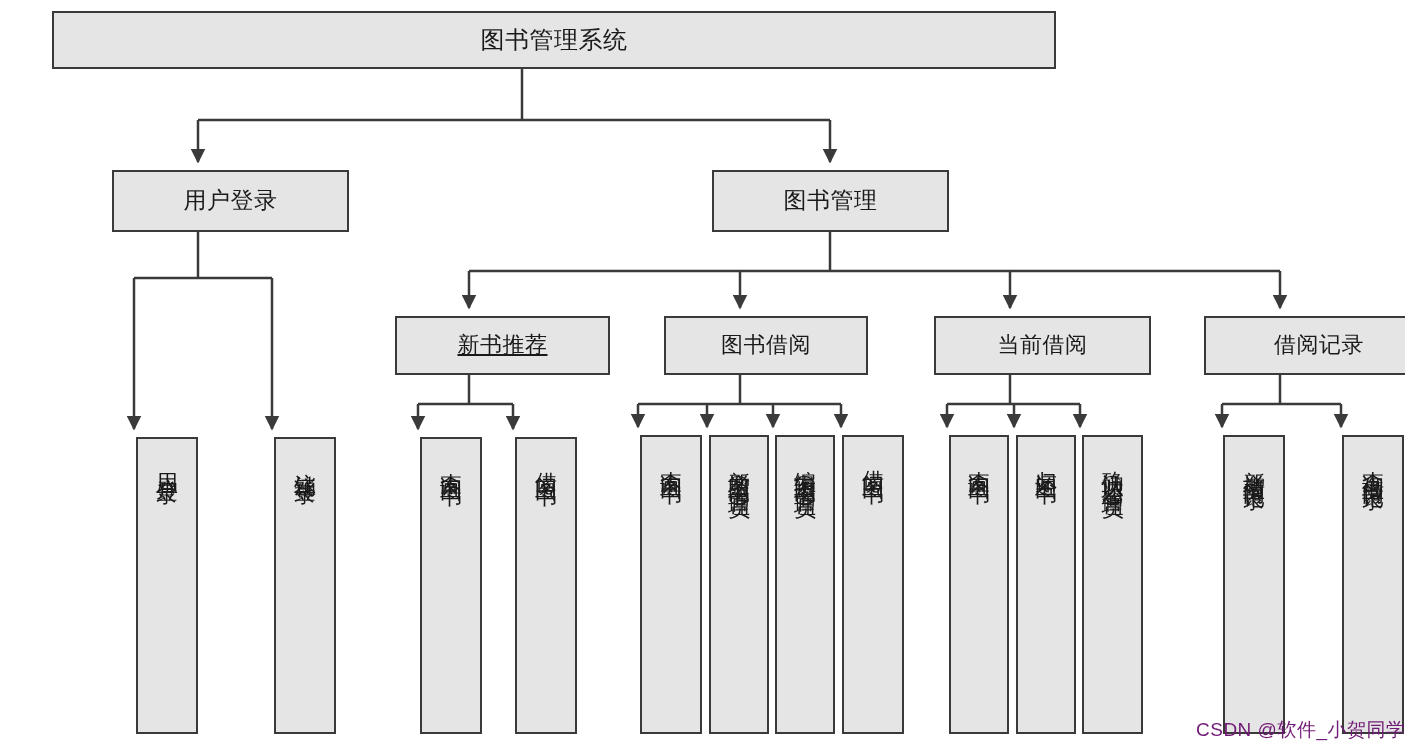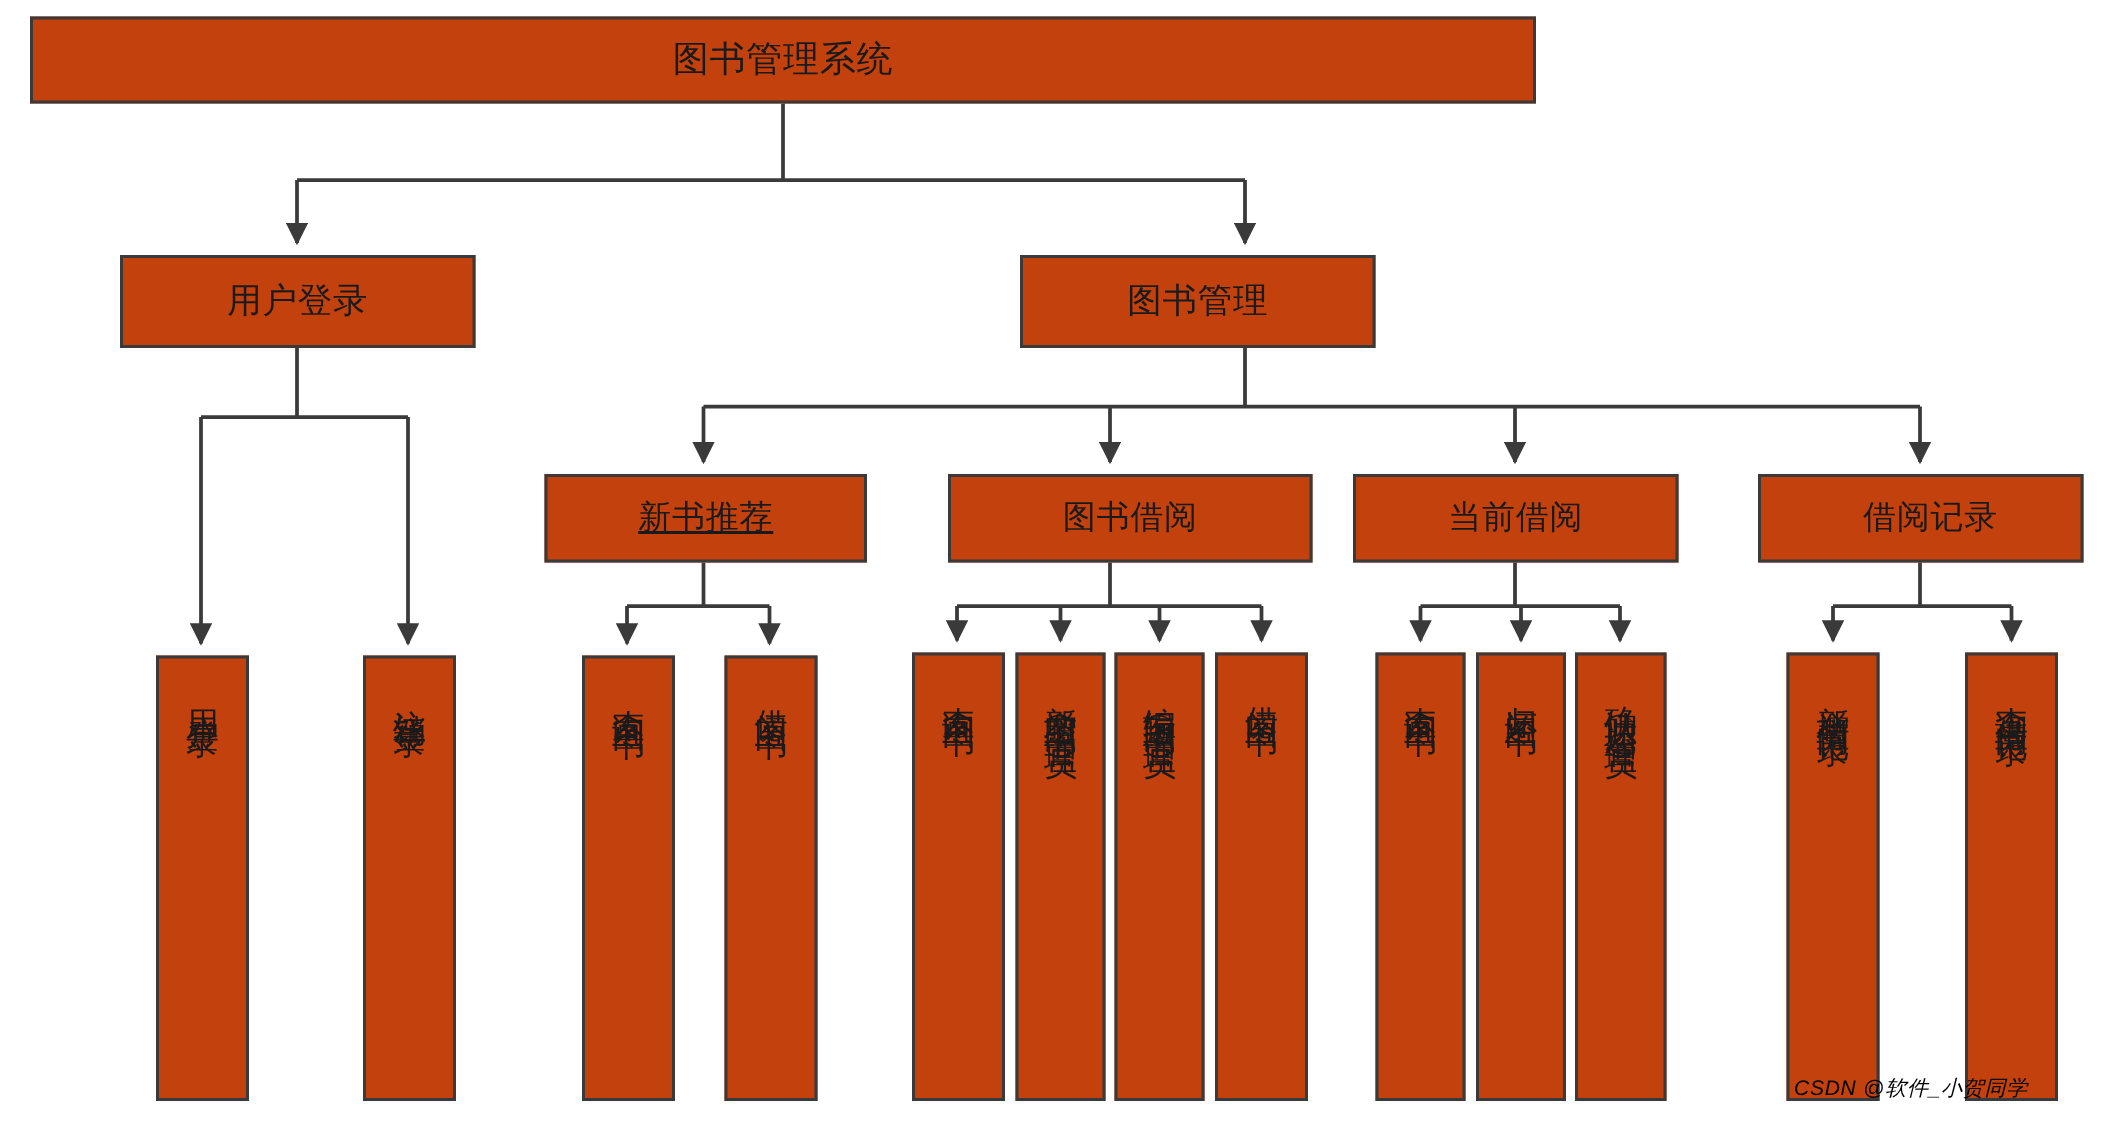--- a/index.html
+++ b/index.html
@@ -21,26 +21,27 @@
     position: absolute;
     left: 0;
     top: 0;
     width: 1405px;
     height: 747px;
     pointer-events: none;
   }
   .node {
     position: absolute;
     box-sizing: border-box;
-    background: #c2410c;
+    background: #e5e5e5;
     border: 2.5px solid #3a3a3a;
     display: flex;
     align-items: center;
     justify-content: center;
     color: #1a1a1a;
+    margin-left: 32px;
   }
   .node .label {
     font-size: 23px;
     letter-spacing: 0.5px;
     line-height: 1.1;
     white-space: nowrap;
   }
   .node.root .label { font-size: 24px; }
   .node.lvl1 .label { font-size: 23px; }
   .node.lvl2 .label { font-size: 22px; }
@@ -51,25 +52,24 @@
   .node.leaf .label {
     writing-mode: vertical-rl;
     text-orientation: upright;
     font-size: 22px;
     letter-spacing: 4px;
     line-height: 1.0;
     white-space: nowrap;
   }
   .watermark {
     position: absolute;
-    font-size: 14px;
-    color: #000000;
+    font-size: 19px;
+    color: #701a75;
     white-space: nowrap;
     letter-spacing: 0.5px;
-    font-style: italic;
   }
 </style>
 </head>
 <body>
 
 <div id="canvas">
 
   <svg class="wires" viewBox="0 0 1405 747" xmlns="http://www.w3.org/2000/svg">
     <defs>
       <marker id="arrow" viewBox="0 0 10 10" refX="9" refY="5" markerWidth="6" markerHeight="6" orient="auto-start-reverse">
@@ -127,21 +127,21 @@
   <div class="node lvl1" style="left:80px; top:170px; width:237px; height:62px;">
     <span class="label">用户登录</span>
   </div>
   <div class="node lvl1" style="left:680px; top:170px; width:237px; height:62px;">
     <span class="label">图书管理</span>
   </div>
 
   <div class="node lvl2" style="left:363px; top:316px; width:215px; height:59px;text-decoration:underline;">
     <span class="label">新书推荐</span>
   </div>
-  <div class="node lvl2" style="left:632px; top:316px; width:243px; height:59px;">
+  <div class="node lvl2" style="left:632px; top:316px; width:204px; height:59px;">
     <span class="label">图书借阅</span>
   </div>
   <div class="node lvl2" style="left:902px; top:316px; width:217px; height:59px;">
     <span class="label">当前借阅</span>
   </div>
   <div class="node lvl2" style="left:1172px; top:316px; width:217px; height:59px;padding-left:13px;">
     <span class="label">借阅记录</span>
   </div>
 
   <div class="node leaf" style="left:104px; top:437px; width:62px; height:297px;">

